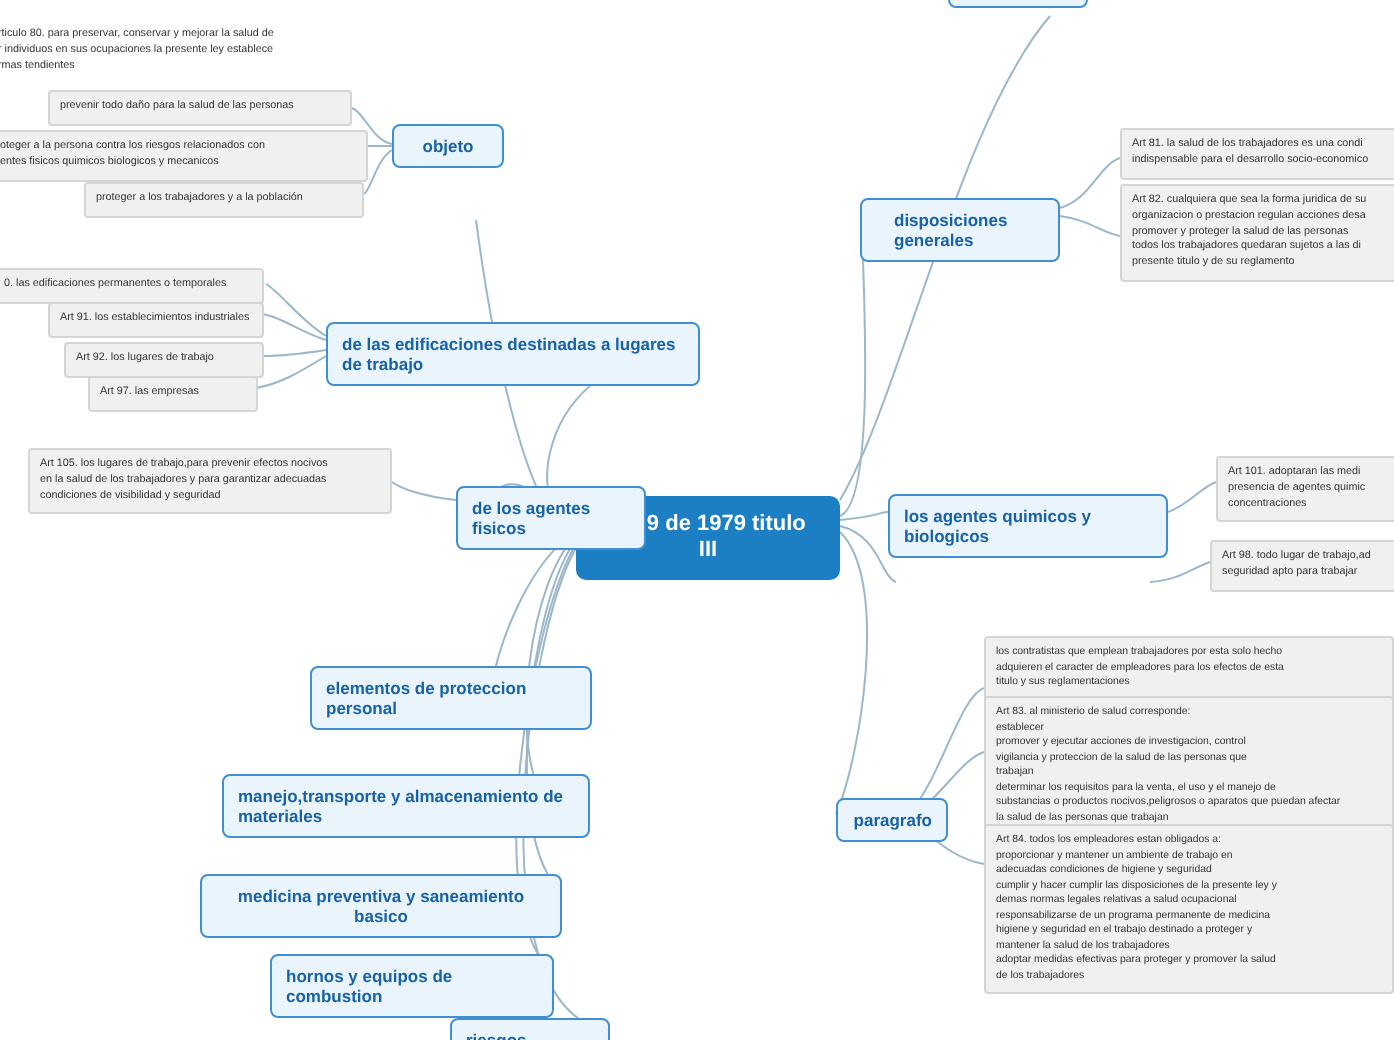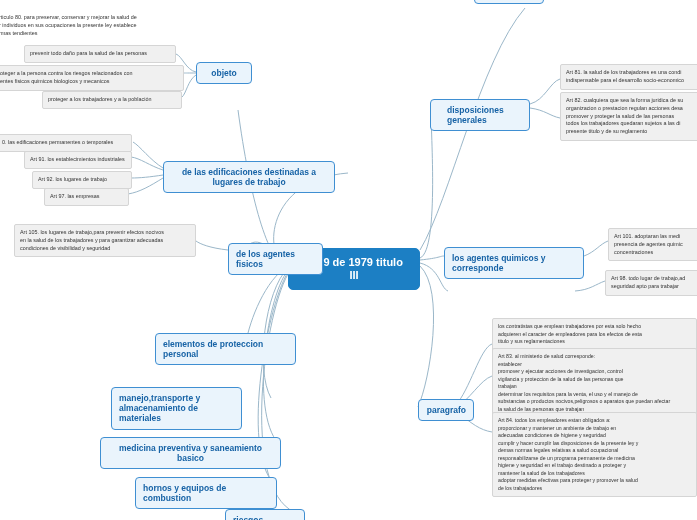--- a/index.html
+++ b/index.html
@@ -97,37 +97,37 @@
       <path d="M455,406 C470,390 480,348 492,344"></path>
       <path d="M455,408 C470,400 480,380 492,376"></path>
       <path d="M455,410 C472,424 480,430 492,432"></path>
     </g>
   </svg>
 
   <div class="node central" style="left:288px;top:248px;width:132px;">ley 9 de 1979 titulo III</div>
 
   <div class="node" style="left:196px;top:62px;width:56px;text-align:center;">objeto</div>
 
-  <div class="node" style="left:163px;top:161px;width:172px;text-align:center;">de las edificaciones destinadas a lugares de trabajo</div>
+  <div class="node" style="left:163px;top:161px;width:187px;">de las edificaciones destinadas a lugares de trabajo</div>
 
   <div class="node" style="left:228px;top:243px;width:95px;">de los agentes fisicos</div>
 
   <div class="node" style="left:155px;top:333px;width:141px;">elementos de proteccion personal</div>
 
-  <div class="node" style="left:111px;top:387px;width:131px;">manejo,transporte y almacenamiento de materiales</div>
+  <div class="node" style="left:111px;top:387px;width:184px;">manejo,transporte y almacenamiento de materiales</div>
 
   <div class="node" style="left:100px;top:437px;width:181px;text-align:center;">medicina preventiva y saneamiento basico</div>
 
   <div class="node" style="left:135px;top:477px;width:142px;">hornos y equipos de combustion</div>
 
   <div class="node" style="left:225px;top:509px;width:80px;">riesgos electricos</div>
 
   <div class="node" style="left:430px;top:99px;width:100px;padding-left:16px;">disposiciones generales</div>
 
-  <div class="node" style="left:444px;top:247px;width:140px;">los agentes quimicos y corresponde</div>
+  <div class="node" style="left:444px;top:247px;width:140px;">los agentes quimicos y biologicos</div>
 
 
   <div class="node" style="left:418px;top:399px;width:56px;text-align:right;">paragrafo</div>
 
   <div class="node" style="left:474px;top:-8px;width:70px;height:12px;"></div>
 
   <div class="leaf plain" style="left:-4px;top:12px;width:180px;white-space:pre-line;">rticulo 80. para preservar, conservar y mejorar  la salud de
 r individuos en sus ocupaciones la presente ley establece
 rmas tendientes</div>
 

